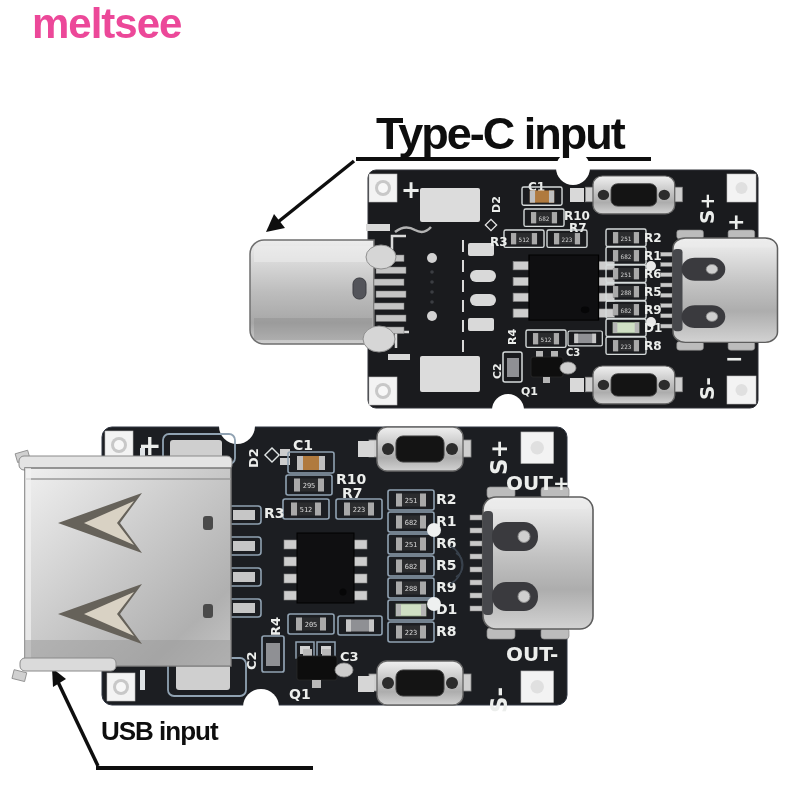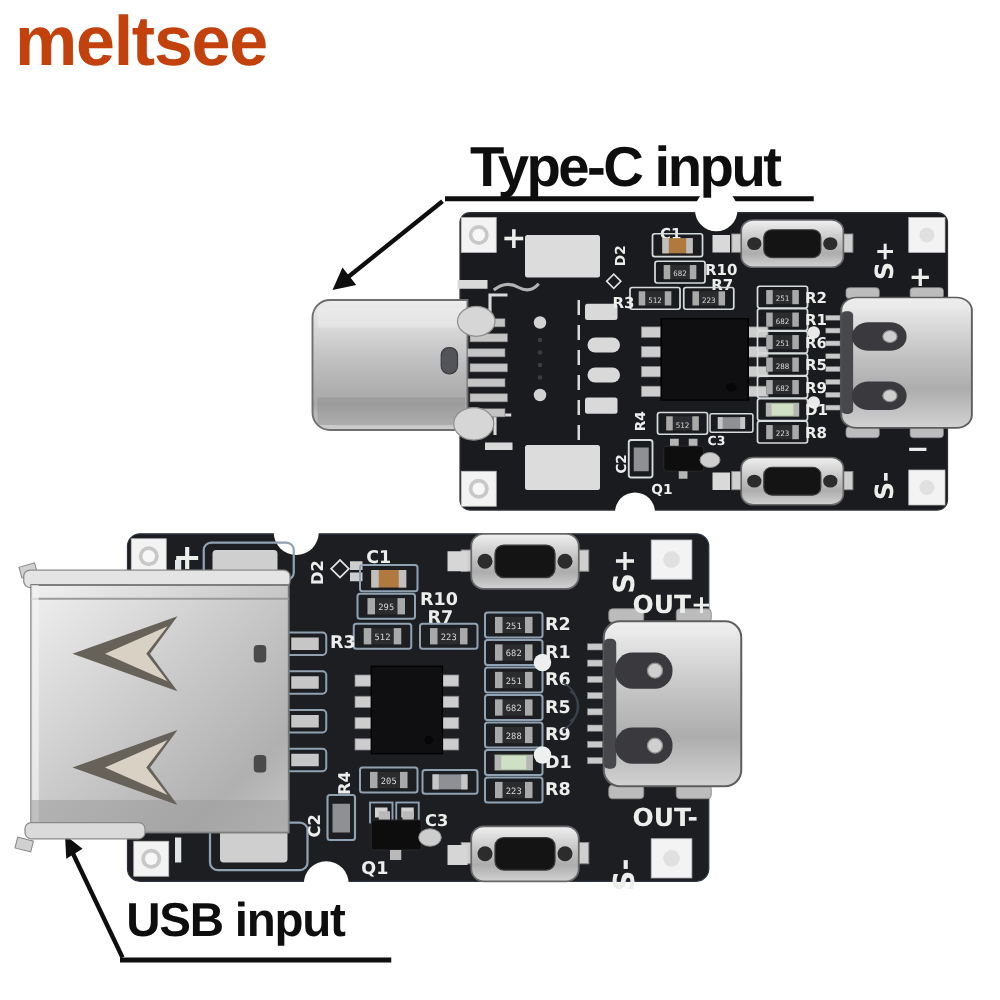--- a/index.html
+++ b/index.html
@@ -1,22 +1,22 @@
 <!DOCTYPE html>
 <html><head>
 <meta charset="utf-8">
 <style>
   html,body{margin:0;padding:0;background:#ffffff;}
   .stage{position:relative;width:800px;height:800px;background:#ffffff;overflow:hidden;
          font-family:"Liberation Sans",sans-serif;}
-  .brand{position:absolute;left:12px;top:0px;font-size:56px;font-weight:600;
-         color:#c2410c;letter-spacing:-1px;}
+  .brand{position:absolute;left:32px;top:0px;font-size:42px;font-weight:600;
+         color:#ec4899;letter-spacing:-1px;}
   .ann{position:absolute;font-weight:700;color:#0e0e0e;white-space:nowrap;}
   .ann.typec{left:357px;top:108px;font-size:45px;letter-spacing:-2px;margin-left:19px;}
-  .ann.usb{left:101px;top:716px;font-size:38px;letter-spacing:-1px;}
+  .ann.usb{left:101px;top:716px;font-size:26px;letter-spacing:-1px;}
   svg{position:absolute;left:0;top:0;}
   svg text{font-family:"DejaVu Sans","Liberation Sans",sans-serif;}
   .silk{fill:#eceeec;font-weight:bold;}
   .s28{font-size:28px;}.s24{font-size:24px;}.s23{font-size:23px;}.s22{font-size:22px;}
   .s20{font-size:20px;}.s14{font-size:14px;}.s13{font-size:13px;}
   .s12{font-size:12px;}.s11{font-size:11px;}.s10{font-size:10px;}
   .rv{font-size:7px;fill:#d8d8d8;text-anchor:middle;font-family:"DejaVu Sans Mono",monospace;}
   .rvs{font-size:6px;fill:#d4d4d4;text-anchor:middle;font-family:"DejaVu Sans Mono",monospace;}
   .olW{stroke:#d6dbdb;}  
   .olB{stroke:#90a2b2;}  

